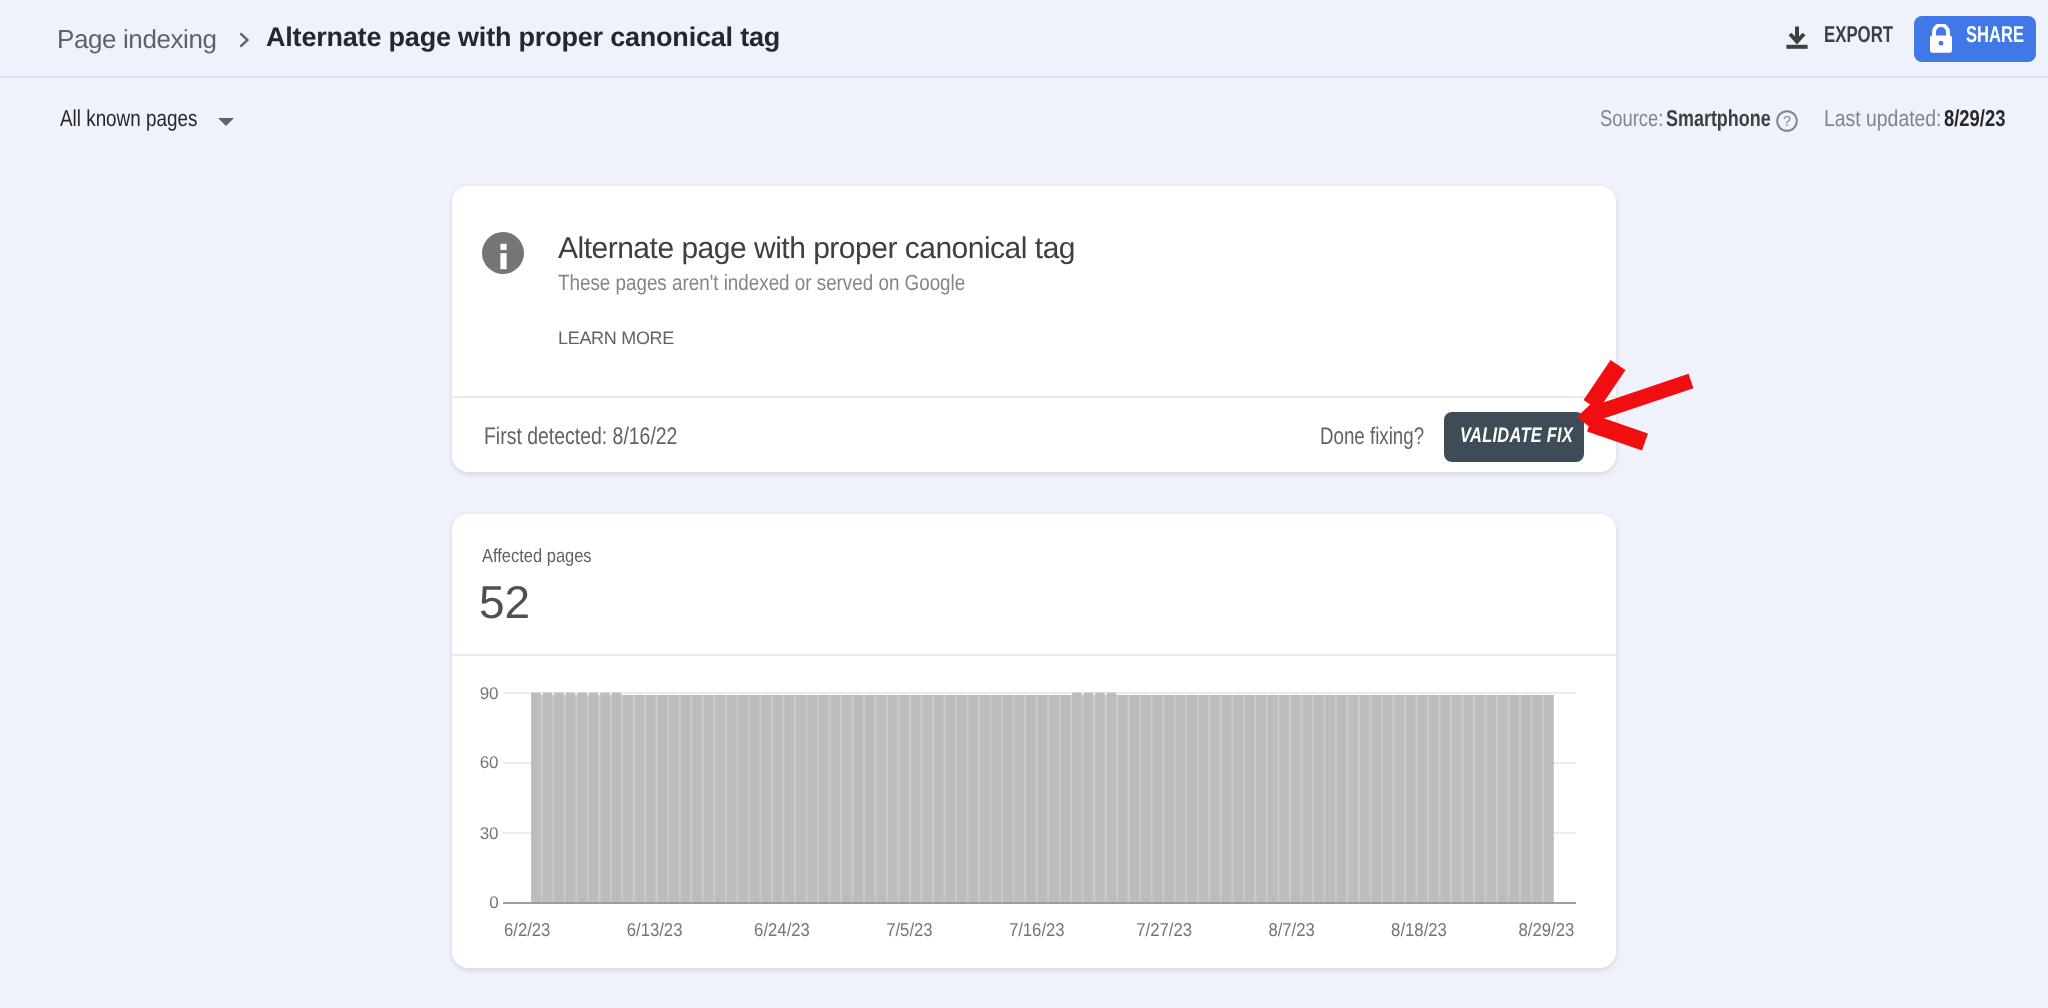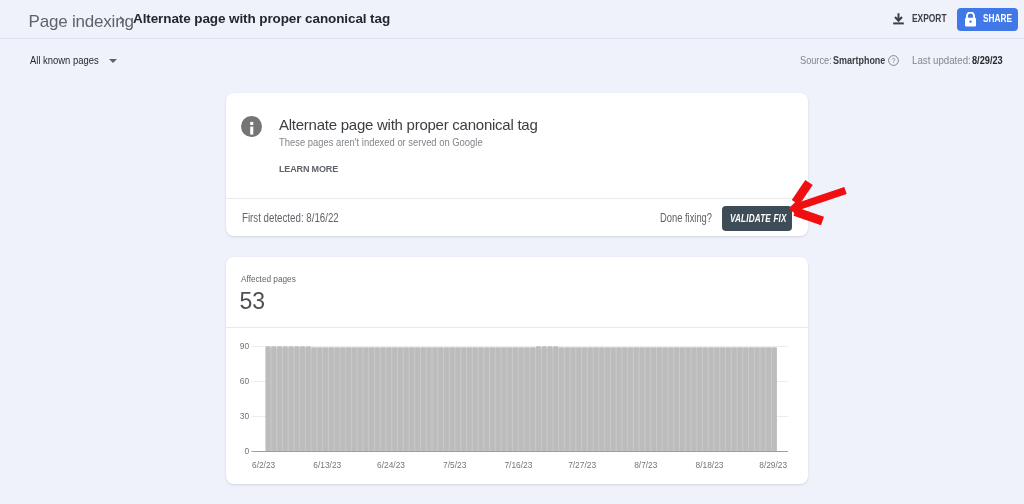--- a/index.html
+++ b/index.html
@@ -5,21 +5,21 @@
   * { margin:0; padding:0; box-sizing:border-box; }
   html,body { width:1024px; height:504px; overflow:hidden; }
   body { background:#eff2fb; font-family:"Liberation Sans", sans-serif; position:relative; }
   .abs { position:absolute; white-space:nowrap; transform-origin:left top; }
   .card { background:#fff; border-radius:8px; box-shadow:0 1px 2px rgba(60,64,67,.10), 0 1px 3px rgba(60,64,67,.06); }
 </style>
 </head>
 <body>
 
 <div class="abs" style="left:0;top:0;width:1024px;height:39px;border-bottom:1px solid #dfe3ee;"></div>
-<div class="abs" style="left:28.5px;top:11.5px;font-size:17px;letter-spacing:-0.2px;color:#5f6368;">Page indexing</div>
+<div class="abs" style="left:28.5px;top:11.5px;font-size:13px;letter-spacing:-0.2px;color:#5f6368;">Page indexing</div>
 <svg class="abs" style="left:118px;top:16px;" width="8" height="8" viewBox="0 0 8 8">
     <path d="M2.2 0.7 L5.7 4 L2.2 7.3" fill="none" stroke="#5f6368" stroke-width="1.2"></path>
   </svg>
 <div class="abs" style="left:133px;top:11px;font-size:13.5px;letter-spacing:-0.1px;color:#24272e;font-weight:bold;">Alternate page with proper canonical tag</div>
 
 <svg class="abs" style="left:893px;top:12.5px;" width="11" height="12" viewBox="0 0 11 12">
     <path d="M5.5 0.2 v6.5 M2 4 l3.5 3.8 3.5-3.8" fill="none" stroke="#3c4043" stroke-width="2"></path>
     <rect x="0.2" y="9.4" width="10.6" height="2" fill="#3c4043"></rect>
   </svg>
 <div class="abs" style="left:911.5px;top:11.5px;font-size:11.5px;color:#3c4043;font-weight:bold;transform:scaleX(0.73);">EXPORT</div>
@@ -45,40 +45,40 @@
 <div class="abs" style="left:972.4px;top:53.5px;font-size:11.5px;color:#26282c;font-weight:bold;transform:scaleX(0.8);">8/29/23</div>
 
 <div class="abs card" style="left:226px;top:93px;width:582px;height:143px;"></div>
 <div class="abs" style="left:240.5px;top:116px;width:21px;height:21px;border-radius:50%;background:#757575;"></div>
 <svg class="abs" style="left:240.5px;top:116px;" width="21" height="21" viewBox="0 0 21 21">
     <rect x="9.2" y="5.9" width="3.1" height="3.1" fill="#fff"></rect>
     <rect x="9.2" y="10.6" width="3.1" height="8" fill="#fff"></rect>
   </svg>
 <div class="abs" style="left:279px;top:115.5px;font-size:15px;letter-spacing:-0.25px;color:#3c4043;">Alternate page with proper canonical tag</div>
 <div class="abs" style="left:279px;top:136.4px;font-size:11px;color:#80868b;transform:scaleX(0.855);">These pages aren't indexed or served on Google</div>
-<div class="abs" style="left:279px;top:164px;font-size:9px;color:#5f6368;font-weight:bold;letter-spacing:-0.15px;">LEARN MORE</div>
+<div class="abs" style="left:279px;top:164px;font-size:9px;color:#5f6368;font-weight:normal;letter-spacing:-0.15px;">LEARN MORE</div>
 <div class="abs" style="left:226px;top:198px;width:582px;height:1px;background:#e7eaee;"></div>
 <div class="abs" style="left:241.8px;top:210.5px;font-size:12px;color:#5f6368;transform:scaleX(0.81);">First detected: 8/16/22</div>
 <div class="abs" style="left:659.8px;top:210.5px;font-size:12px;color:#5f6368;transform:scaleX(0.78);">Done fixing?</div>
 <div class="abs" style="left:722px;top:206px;width:69.5px;height:24.6px;background:#3e4c57;border-radius:4px;text-align:center;font-style:italic;">
   <span style="display:inline-block;transform:scaleX(0.78);transform-origin:center;color:#fff;font-size:10.5px;font-weight:bold;letter-spacing:0.2px;line-height:24.6px;">VALIDATE FIX</span>
 </div>
 
 <svg class="abs" style="left:784px;top:176px;" width="68" height="52" viewBox="0 0 68 52">
   <g fill="none" stroke="#f10e10" stroke-linecap="butt">
     <line x1="11.5" y1="26.5" x2="25" y2="6.5" stroke-width="9"></line>
     <line x1="14" y1="30.5" x2="61.5" y2="14.5" stroke-width="7.6"></line>
     <line x1="11" y1="35.5" x2="38.5" y2="45" stroke-width="9"></line>
   </g>
   <path d="M4.5 32.5 L15 22.5 L16.5 42 Z" fill="#f10e10"></path>
 </svg>
 
 <div class="abs card" style="left:226px;top:257px;width:582px;height:227px;"></div>
 <div class="abs" style="left:240.9px;top:273px;font-size:9.5px;color:#5f6368;transform:scaleX(0.867);">Affected pages</div>
-<div class="abs" style="left:239.5px;top:288px;font-size:23px;color:#4d5156;">53</div>
+<div class="abs" style="left:239.5px;top:288px;font-size:23px;color:#4d5156;">52</div>
 <div class="abs" style="left:226px;top:327px;width:582px;height:1px;background:#e7eaee;"></div>
 
 <svg class="abs" style="left:226px;top:335px;" width="582" height="140" viewBox="0 0 582 140">
   <line x1="25.5" y1="11.5" x2="562" y2="11.5" stroke="#ececec" stroke-width="1"></line>
   <line x1="25.5" y1="46.5" x2="562" y2="46.5" stroke="#ececec" stroke-width="1"></line>
   <line x1="25.5" y1="81.5" x2="562" y2="81.5" stroke="#ececec" stroke-width="1"></line>
   <line x1="25.5" y1="116.5" x2="562" y2="116.5" stroke="#9e9e9e" stroke-width="1"></line>
   <g font-size="8.5" fill="#757575" text-anchor="end" font-family="Liberation Sans">
     <text x="23.3" y="14.4">90</text>
     <text x="23.3" y="49.2">60</text>

